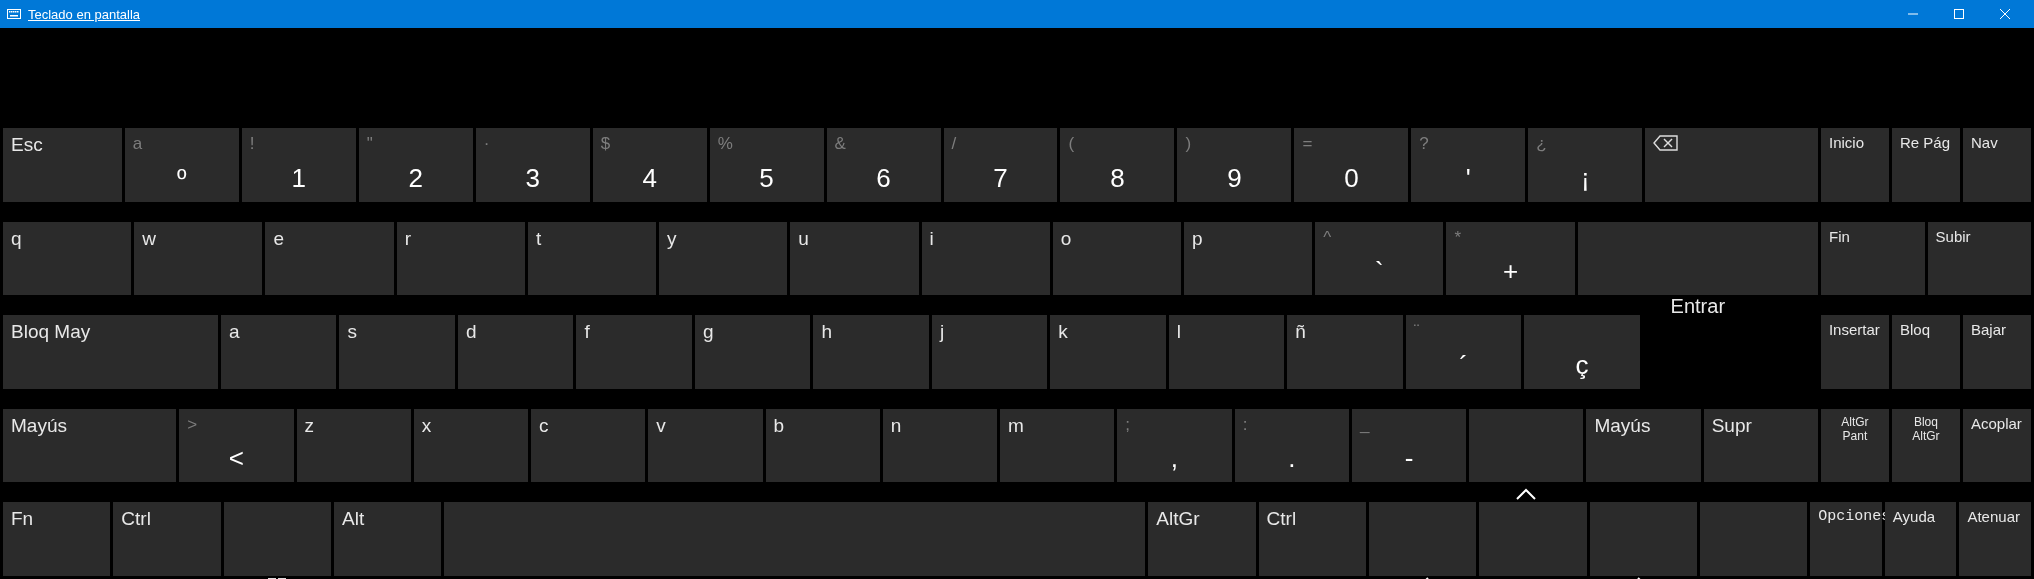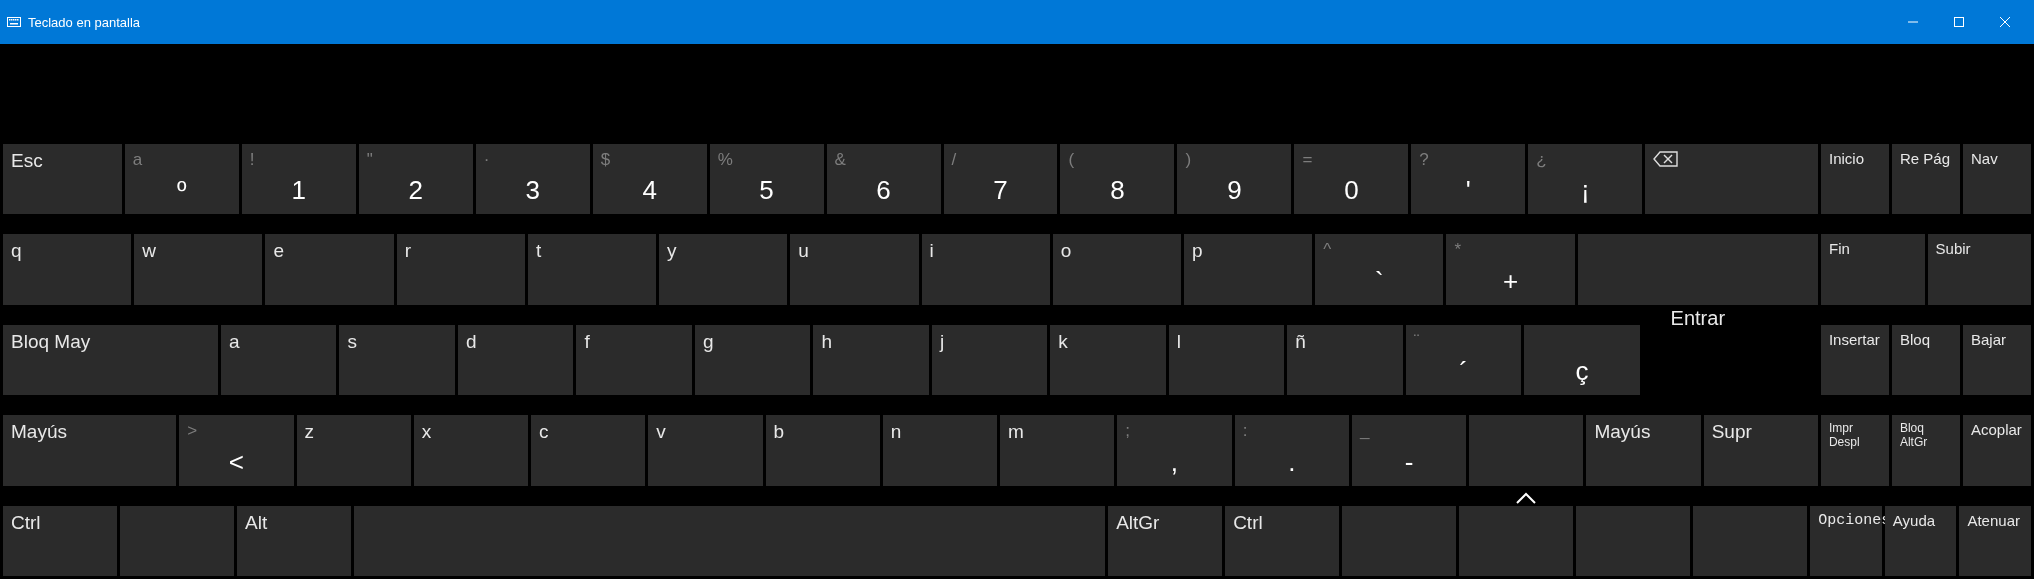--- a/index.html
+++ b/index.html
@@ -7,27 +7,28 @@
     font-family: "Segoe UI", Tahoma, sans-serif;
     background: #000;
     color: #fff;
     width: 2034px;
     height: 579px;
     overflow: hidden;
     display: flex;
     flex-direction: column;
   }
   .titlebar {
-    height: 44px;
+    height: 28px;
     background: #0078d7;
     display: flex;
     align-items: center;
     padding: 0 6px;
     font-size: 13px;
     color: #fff;
+    text-decoration: underline;
   }
   .titlebar .icon {
     width: 16px; height: 16px;
     display: inline-flex; align-items: center; justify-content: center;
     margin-right: 6px;
   }
   .titlebar .spacer { flex: 1; }
   .titlebar .winbtn {
     width: 46px; height: 28px;
     display: flex; align-items: center; justify-content: center;
@@ -83,21 +84,21 @@
     font-size: 20px;
     margin-top: 48px;
   }
   .key.small-label { font-size: 14px; font-family: Liberation Mono, monospace; }
   .key.tiny-label { font-size: 12px; }
   .side {
     display: flex;
     gap: 3px;
     flex: 0 0 210px;
   }
-  .side .key { flex: 1 1 0; font-size: 15px; }
+  .side .key { flex: 1 1 0; font-size: 15px; text-align: center; }
   .side .key.tiny-label { font-size: 12px; }
   
   .w1   { flex-grow: 1; }
   .w1a  { flex-grow: 1.05; }
   .w1d  { flex-grow: 1.6; }
   .w2   { flex-grow: 2; }
   .w6   { flex-grow: 7.5; }
   svg { display: block; }
 </style>
 </head>
@@ -374,32 +375,35 @@
         </span>
       </div>
     <div class="key w1">
         <span>Mayús</span>
       </div>
     <div class="key w1">
         <span>Supr</span>
       </div>
     <div class="side">
       <div class="key tiny-label">
-          <span>Impr Despl</span>
+          <span>AltGr Pant</span>
         </div>
       <div class="key tiny-label">
           <span>Bloq AltGr</span>
         </div>
       <div class="key">
           <span>Acoplar</span>
         </div>
     </div>
   </div>
 
   <div class="row">
+    <div class="key w1">
+        <span>Fn</span>
+      </div>
     <div class="key w1">
         <span>Ctrl</span>
       </div>
     <div class="key w1">
         <span class="centerlbl">
           <svg width="18" height="18" viewBox="0 0 18 18">
             <rect x="0" y="0" width="8" height="8" fill="#ddd"></rect>
             <rect x="10" y="0" width="8" height="8" fill="#ddd"></rect>
             <rect x="0" y="10" width="8" height="8" fill="#ddd"></rect>
             <rect x="10" y="10" width="8" height="8" fill="#ddd"></rect>

